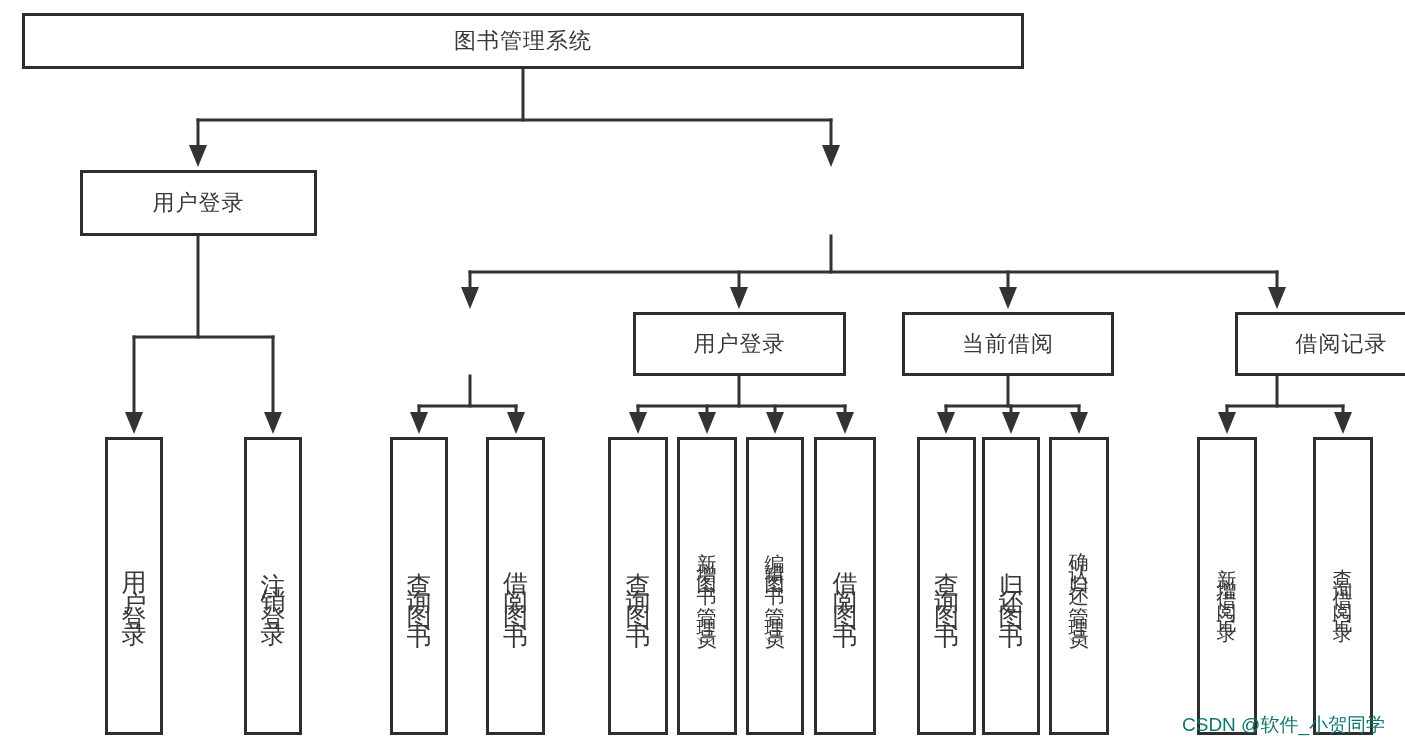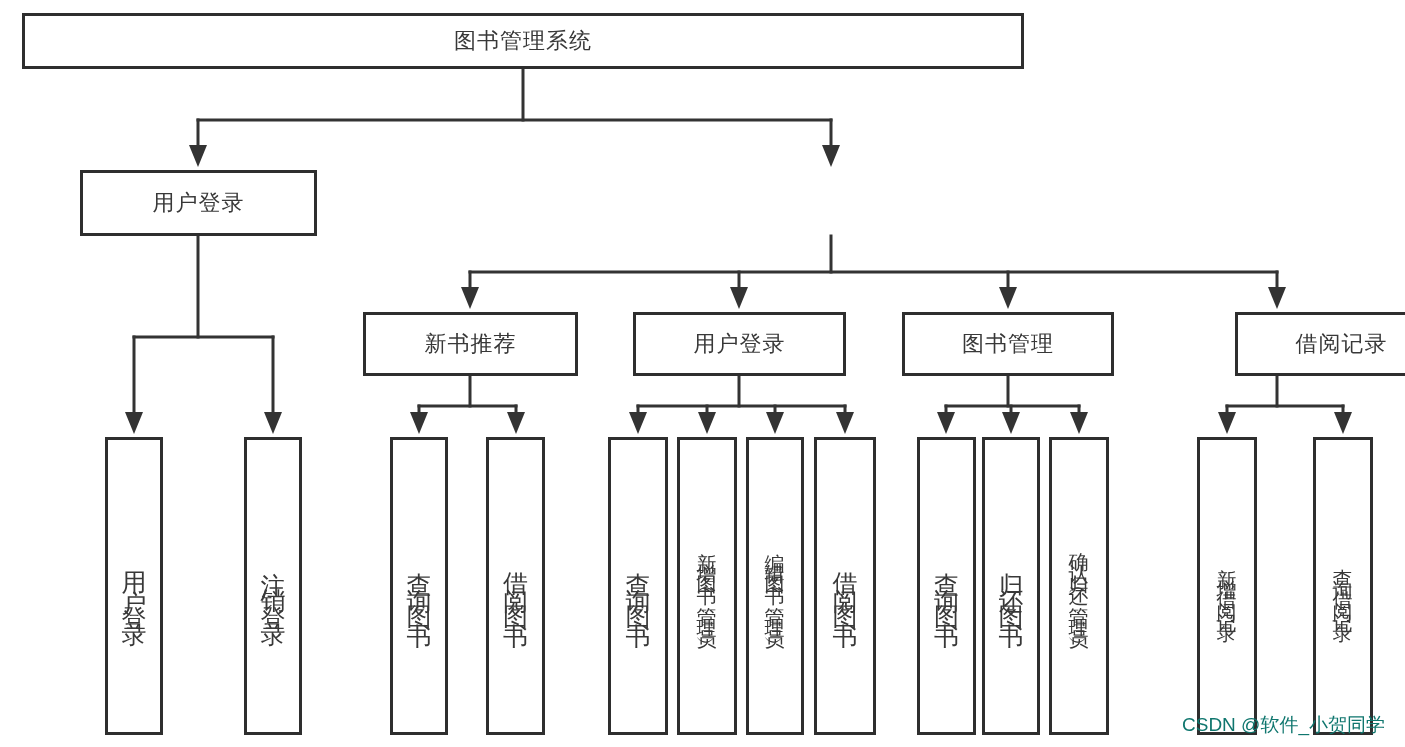--- a/index.html
+++ b/index.html
@@ -119,28 +119,25 @@
   </svg>
 
   <div class="box" style="left:22px;top:13px;width:1002px;height:56px">
     <span class="label">图书管理系统</span>
   </div>
 
   <div class="box" style="left:80px;top:170px;width:237px;height:66px">
     <span class="label">用户登录</span>
   </div>
 
-  <div class="box" style="left:363px;top:312px;width:215px;height:64px">
-    <span class="label">新书推荐</span>
-  </div>
   <div class="box" style="left:633px;top:312px;width:213px;height:64px">
     <span class="label">用户登录</span>
   </div>
   <div class="box" style="left:902px;top:312px;width:212px;height:64px">
-    <span class="label">图书管理</span>
+    <span class="label">当前借阅</span>
   </div>
   <div class="box" style="left:1235px;top:312px;width:213px;height:64px">
     <span class="label">借阅记录</span>
   </div>
 
   <div class="box" style="left:105px;top:437px;width:58px;height:298px">
     <span class="vtext vtext-lg">用户登录</span>
   </div>
   <div class="box" style="left:244px;top:437px;width:58px;height:298px">
     <span class="vtext vtext-lg">注销登录</span>

